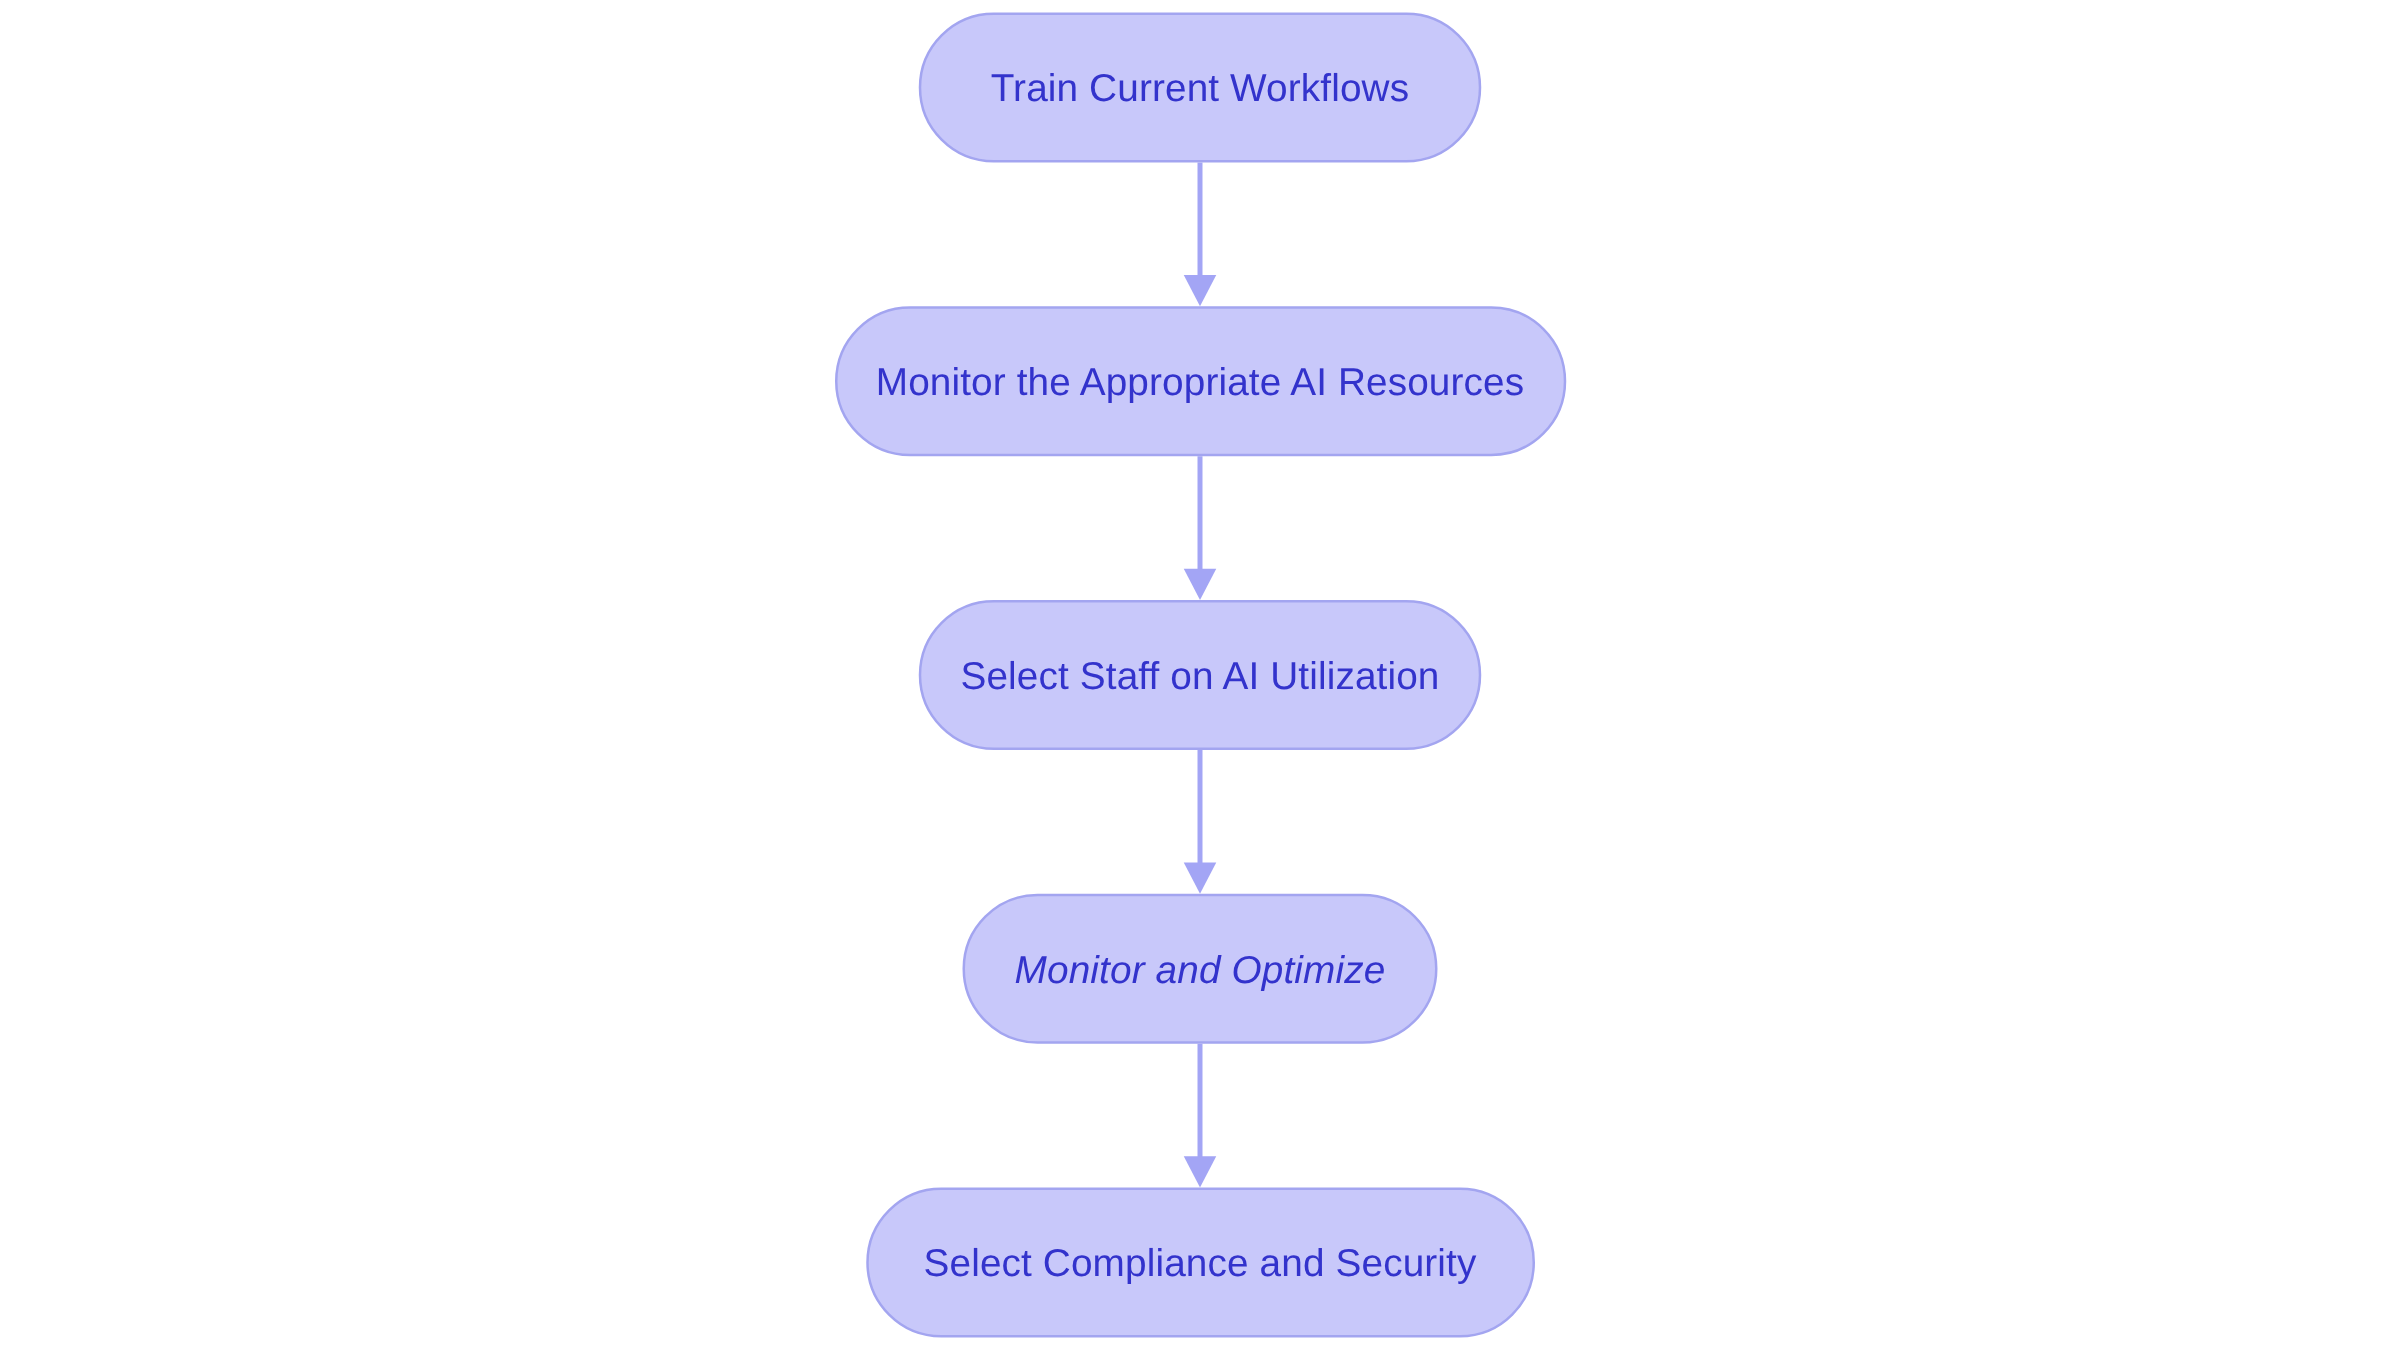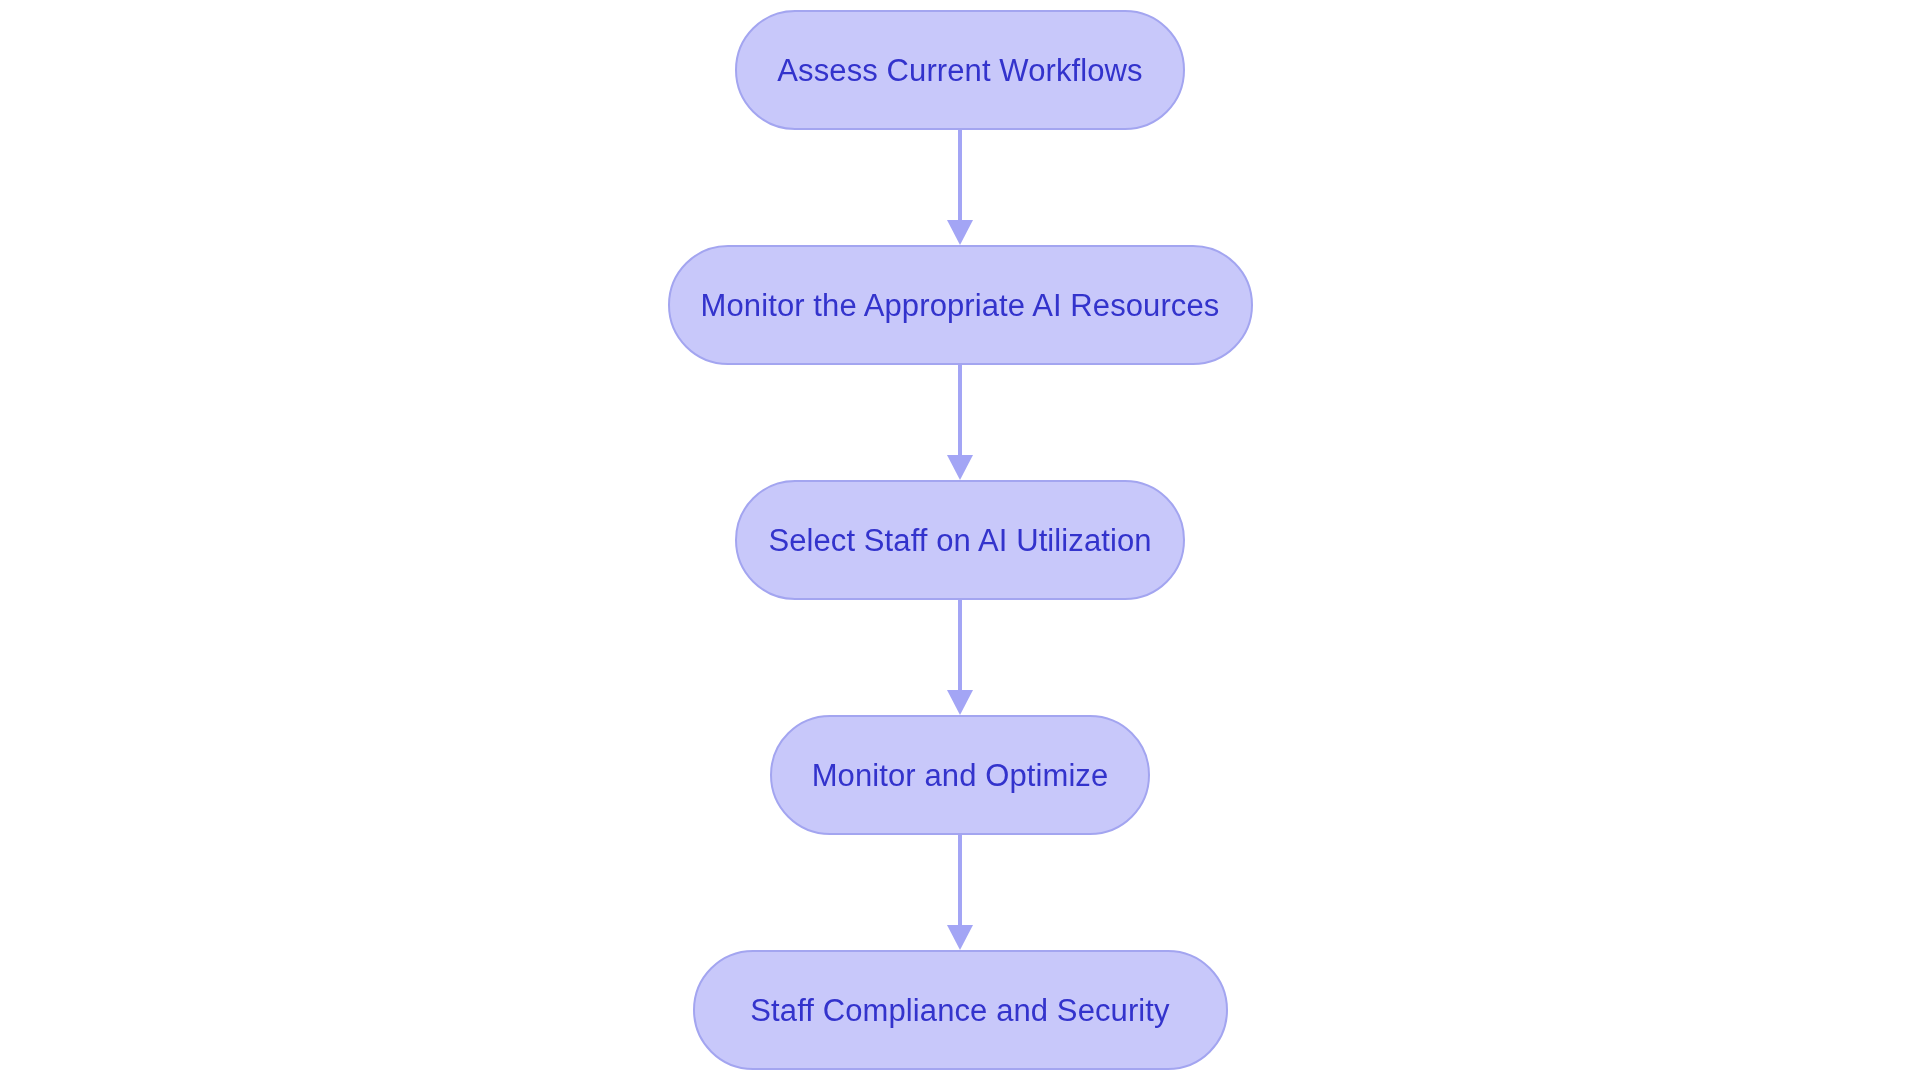--- a/index.html
+++ b/index.html
@@ -83,31 +83,31 @@
     height: 0;
     border-left: 13px solid transparent;
     border-right: 13px solid transparent;
     border-top: 25px solid #a3a5f5;
   }
 
   
   .w-n0 { width: 450px; }
   .w-n1 { width: 585px; }
   .w-n2 { width: 450px; }
-  .w-n3 { width: 380px; }
+  .w-n3 { width: 380px; font-style: italic; }
   .w-n4 { width: 535px; }
 </style>
 </head>
 <body>
 
 <div id="flowchart-canvas">
   <div class="flow-column">
 
     <div class="flow-node w-n0">
-      <span class="flow-node-label">Assess Current Workflows</span>
+      <span class="flow-node-label">Train Current Workflows</span>
     </div>
 
     <div class="flow-connector">
       <div class="conn-line"></div>
       <div class="conn-head"></div>
     </div>
 
     <div class="flow-node w-n1">
       <span class="flow-node-label">Monitor the Appropriate AI Resources</span>
     </div>
@@ -129,17 +129,17 @@
     <div class="flow-node w-n3">
       <span class="flow-node-label">Monitor and Optimize</span>
     </div>
 
     <div class="flow-connector">
       <div class="conn-line"></div>
       <div class="conn-head"></div>
     </div>
 
     <div class="flow-node w-n4">
-      <span class="flow-node-label">Staff Compliance and Security</span>
+      <span class="flow-node-label">Select Compliance and Security</span>
     </div>
 
   </div>
 </div>
 
 </body></html>

